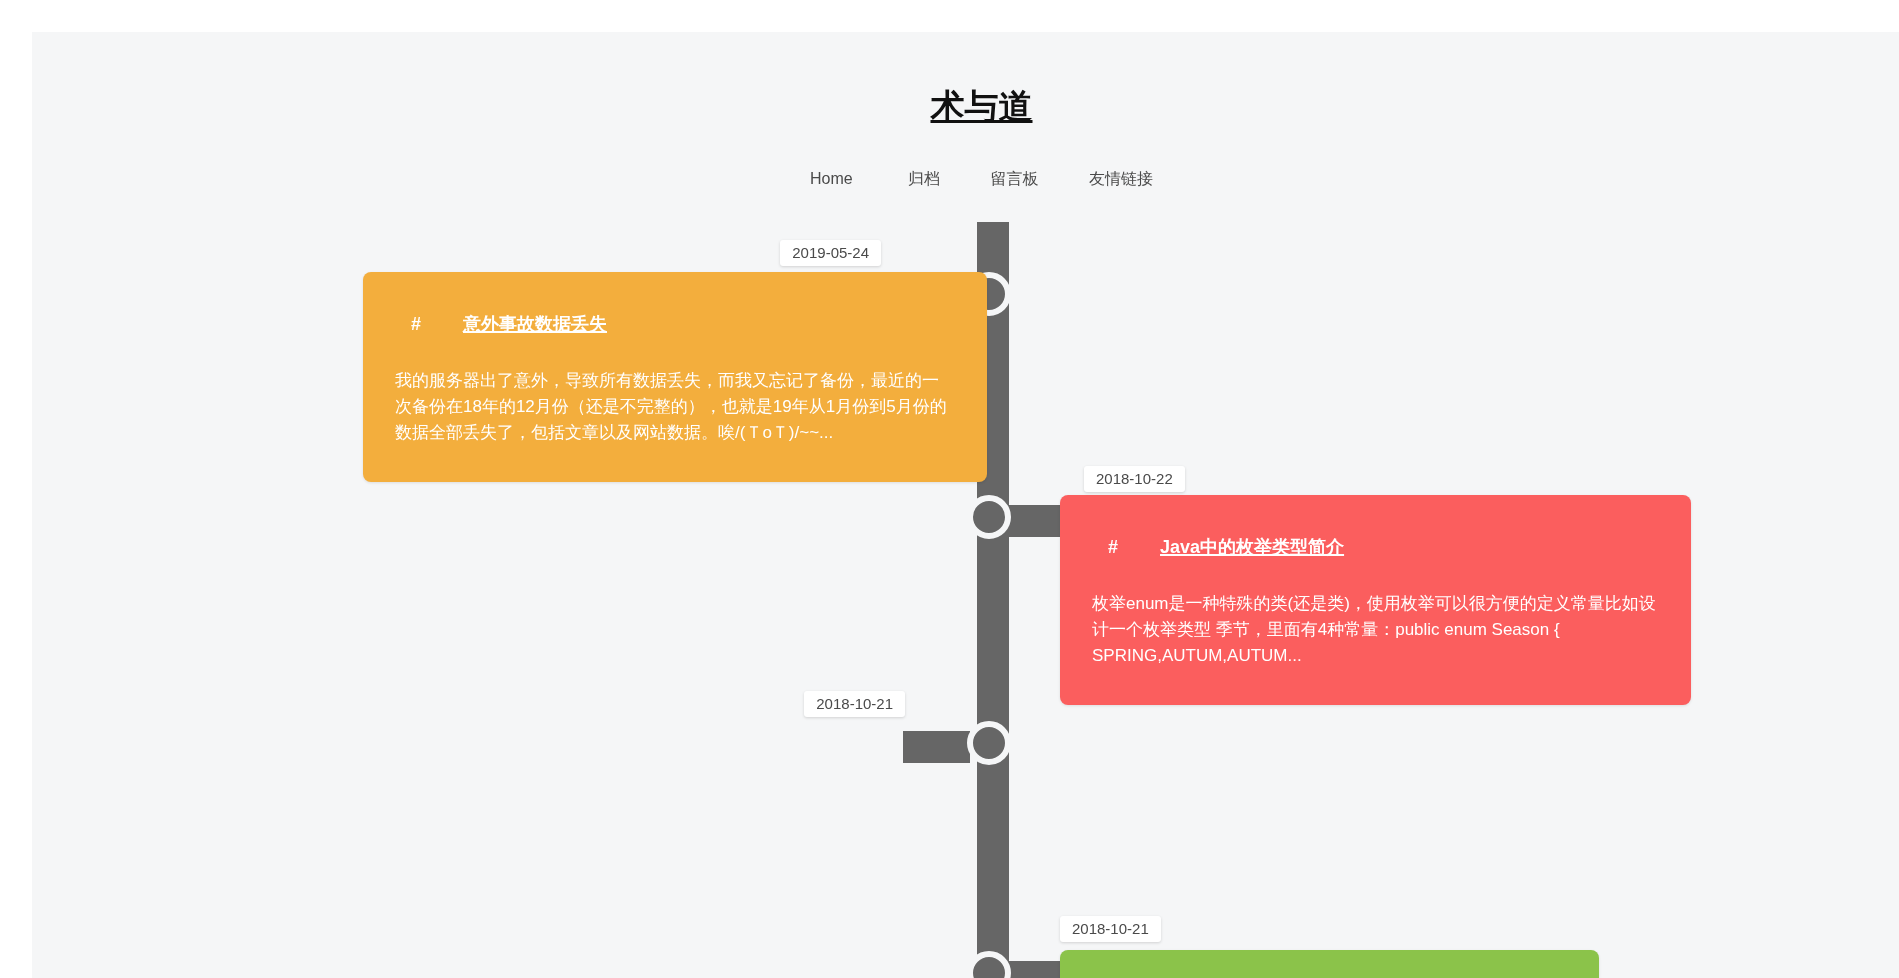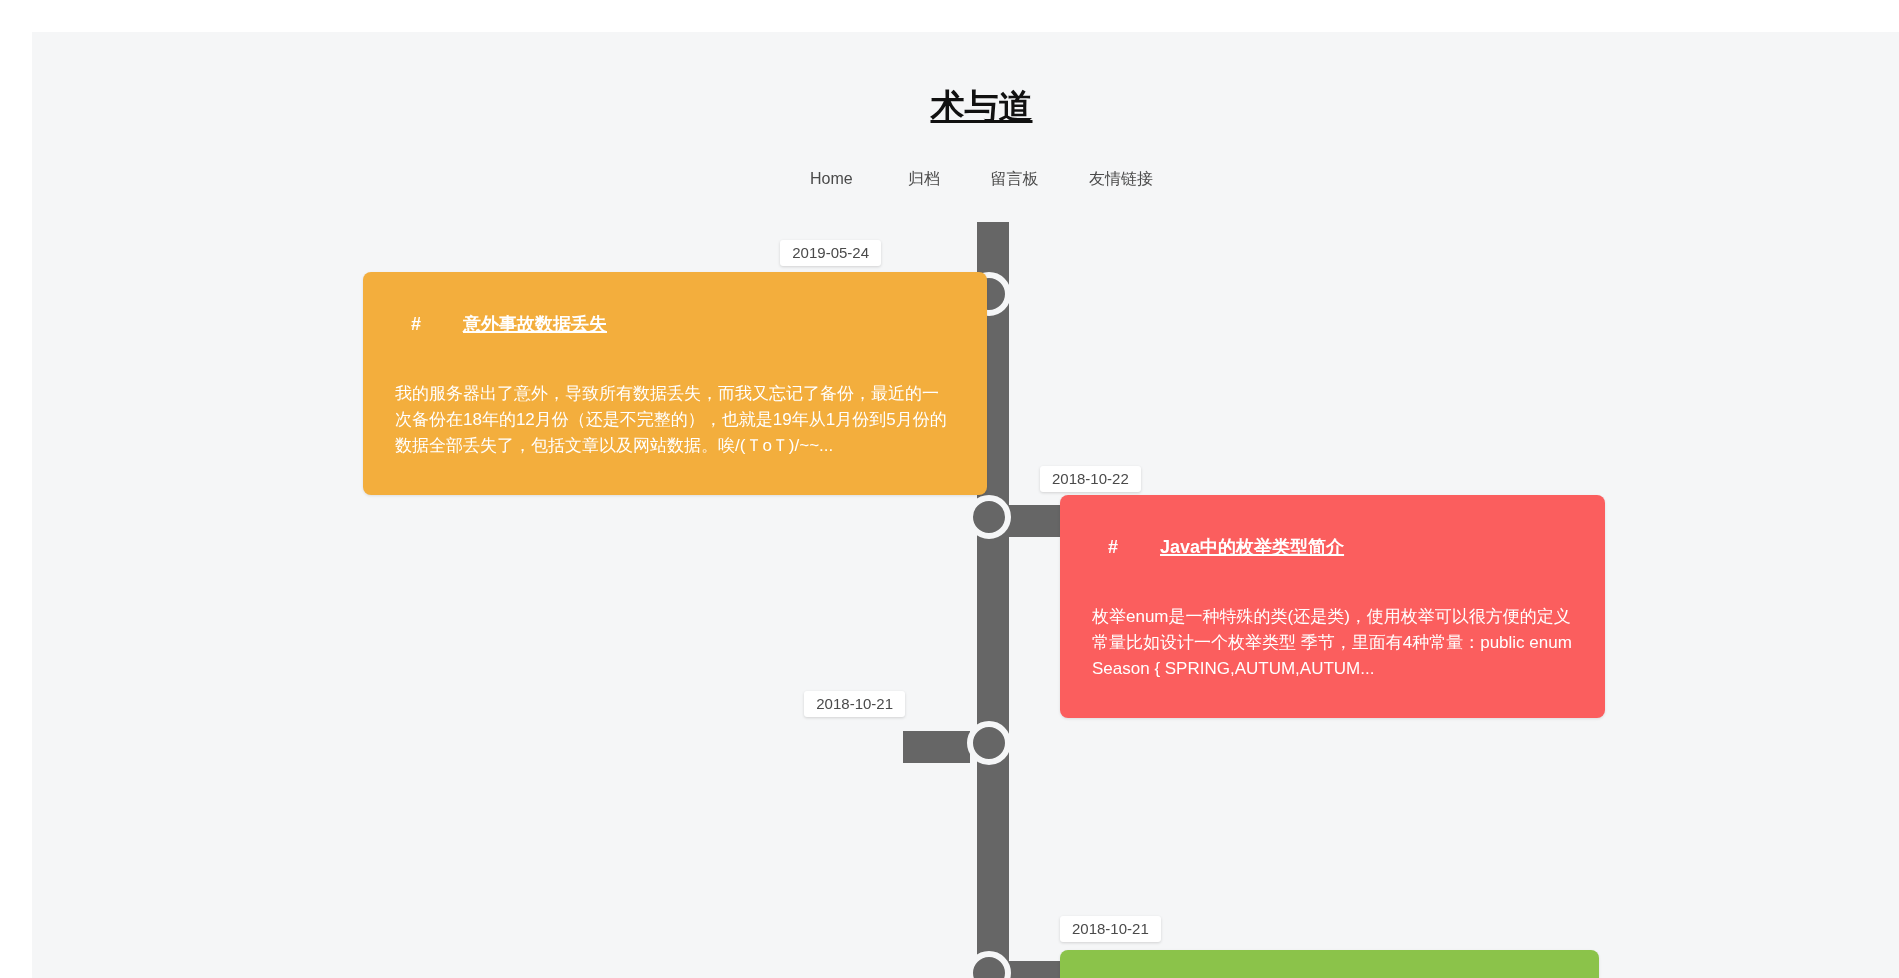--- a/index.html
+++ b/index.html
@@ -51,32 +51,32 @@
     border-radius: 8px; padding: 24px 16px 20px 16px;
     color: #ffffff; box-shadow: 0 1px 3px rgba(0,0,0,0.10);
   }
   .post-card h2 { font-size: 18px; font-weight: bold; color: #fff; }
   .post-card h2 .hash { margin-right: 10px; font-weight: bold; }
   .post-card h2 a {
     color: #fff; text-decoration: underline; text-decoration-thickness: 2px;
     cursor: pointer;
   }
   .post-card p {
-    margin-top: 13px; font-size: 17px; line-height: 26px; color: #fff;
+    font-size: 17px; line-height: 26px; color: #fff;
     word-break: break-word;
   }
 
   
   #card-0 { left: 331px; top: 240px;  min-height: 175px; }
-  #card-1 { left: 1028px; top: 463px; width: 545px; min-height: 156px; }
+  #card-1 { left: 1028px; top: 463px; width: 631px; min-height: 156px; }
   #card-2 { left: 331px; top: 690px;  min-height: 177px; }
   #card-3 { left: 1028px; top: 918px; width: 539px; min-height: 160px; }
 
   #badge-0 { right: 1050px; top: 208px; }
-  #badge-1 { left: 1008px;  top: 434px; }
+  #badge-1 { left: 1052px;  top: 434px; }
   #badge-2 { right: 1026px; top: 659px; }
   #badge-3 { left: 1028px;  top: 884px; }
 
   #dot-0 { top: 240px; }
   #dot-1 { top: 463px; }
   #dot-2 { top: 689px; }
   #dot-3 { top: 919px; }
 
   #conn-0 { left: 871px; width: 67px; top: 250px; }
   #conn-1 { left: 959px; width: 69px; top: 473px; }

